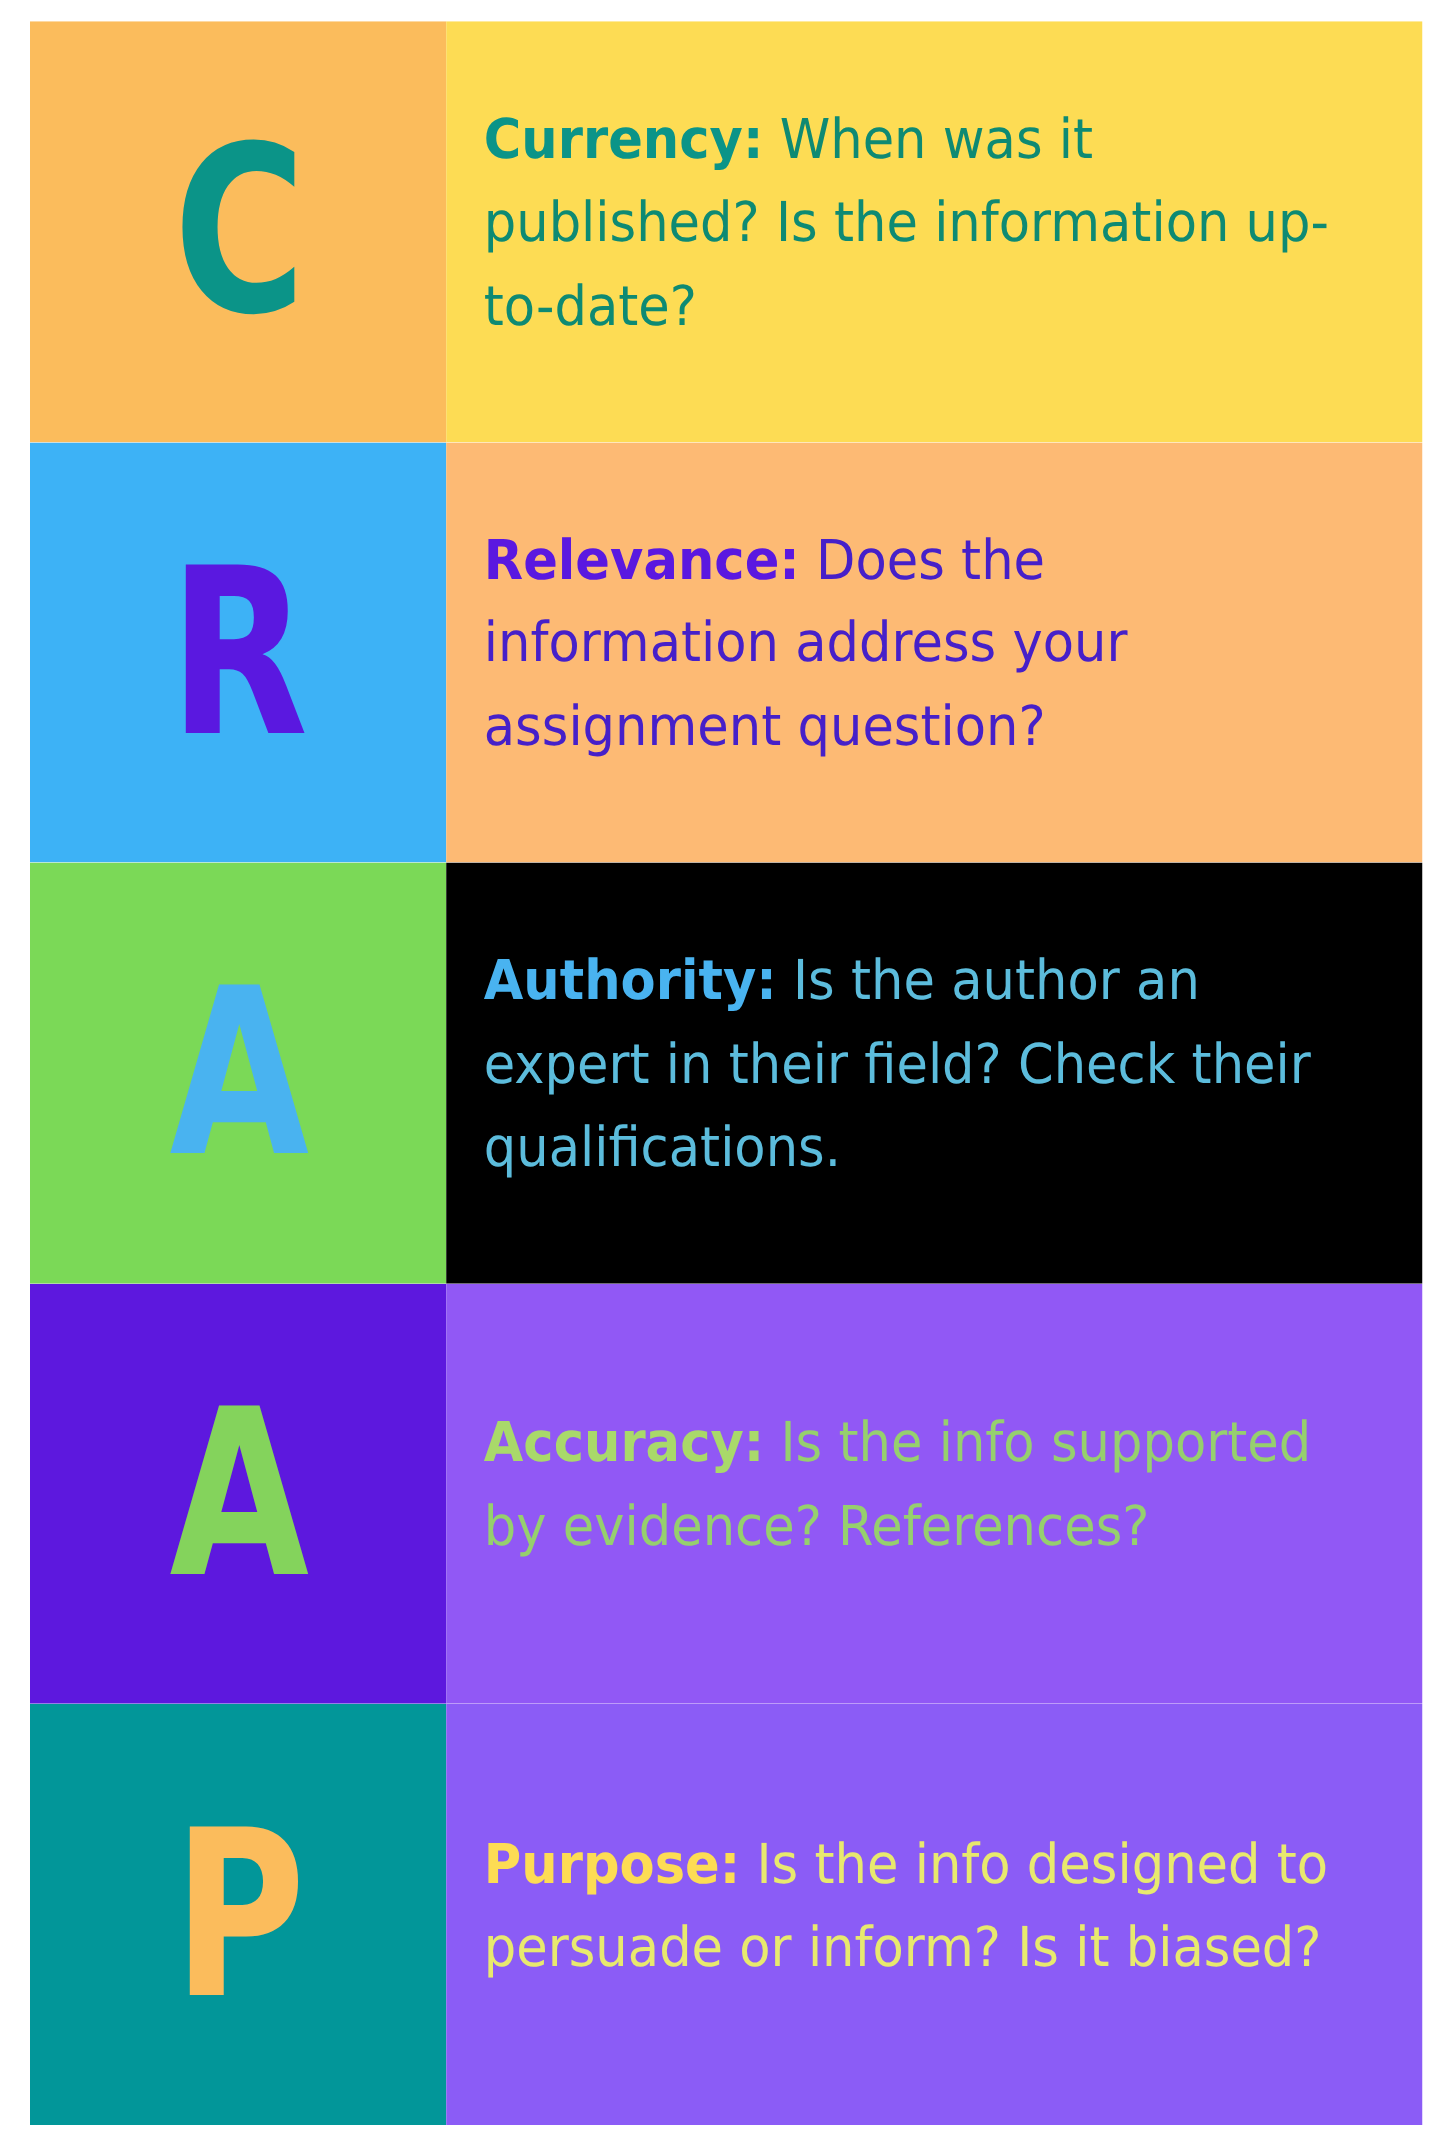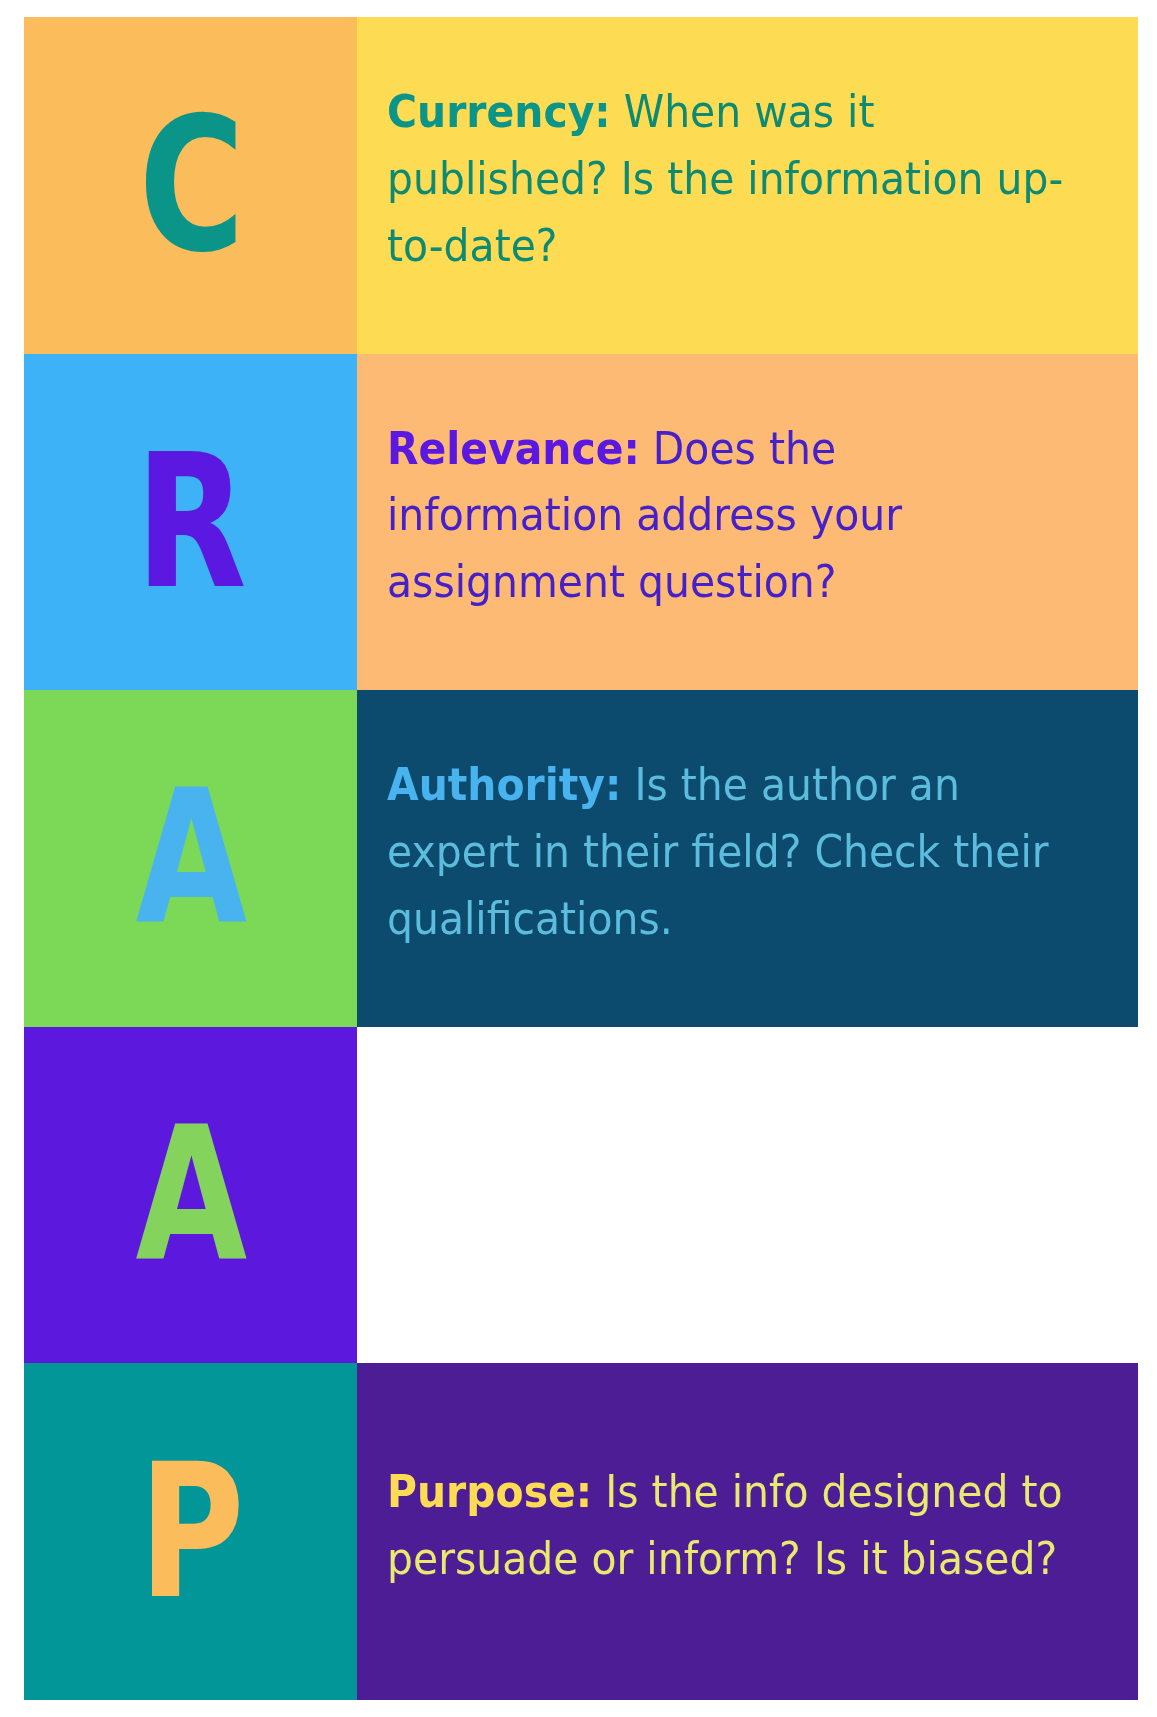--- a/index.html
+++ b/index.html
@@ -85,33 +85,33 @@
   .row-1 .text-body    { color: #0e8a73; }
   .row-1 .term         { color: #0b9488; }
 
   .row-2 .letter-cell { background: #3db2f6; }
   .row-2 .text-cell   { background: #fdba74; }
   .row-2 .letter-glyph { color: #5a18e0; }
   .row-2 .text-body    { color: #4620c9; }
   .row-2 .term         { color: #5a18e0; }
 
   .row-3 .letter-cell { background: #7bd957; }
-  .row-3 .text-cell   { background: #0c4a6e; }
+  .row-3 .text-cell   { background: #000000; }
   .row-3 .letter-glyph { color: #49b3f0; }
   .row-3 .text-body    { color: #5cbcdc; }
   .row-3 .term         { color: #49b3f0; }
 
   .row-4 .letter-cell { background: #5d18de; }
   .row-4 .text-cell   { background: #9158f5; }
   .row-4 .letter-glyph { color: #84d35c; }
   .row-4 .text-body    { color: #96cf6e; }
   .row-4 .term         { color: #a9d96a; }
 
   .row-5 .letter-cell { background: #029699; }
-  .row-5 .text-cell   { background: #4c1d95; }
+  .row-5 .text-cell   { background: #8b5cf6; }
   .row-5 .letter-glyph { color: #fbbc5c; }
   .row-5 .text-body    { color: #e8e96e; }
   .row-5 .term         { color: #fddc54; }
 </style>
 </head>
 <body>
 
 <div id="infographic">
 
   <div class="crap-row row-1">
@@ -138,20 +138,23 @@
     </div>
     <div class="text-cell">
       <div class="text-body"><span class="term">Authority:</span><span class="desc"> Is the author an expert in their field? Check their qualifications.</span></div>
     </div>
   </div>
 
   <div class="crap-row row-4">
     <div class="letter-cell">
       <span class="letter-glyph">A</span>
     </div>
+    <div class="text-cell">
+      <div class="text-body"><span class="term">Accuracy:</span><span class="desc"> Is the info supported by evidence? References?</span></div>
+    </div>
   </div>
 
   <div class="crap-row row-5">
     <div class="letter-cell">
       <span class="letter-glyph">P</span>
     </div>
     <div class="text-cell">
       <div class="text-body"><span class="term">Purpose:</span><span class="desc"> Is the info designed to persuade or inform? Is it biased?</span></div>
     </div>
   </div>

